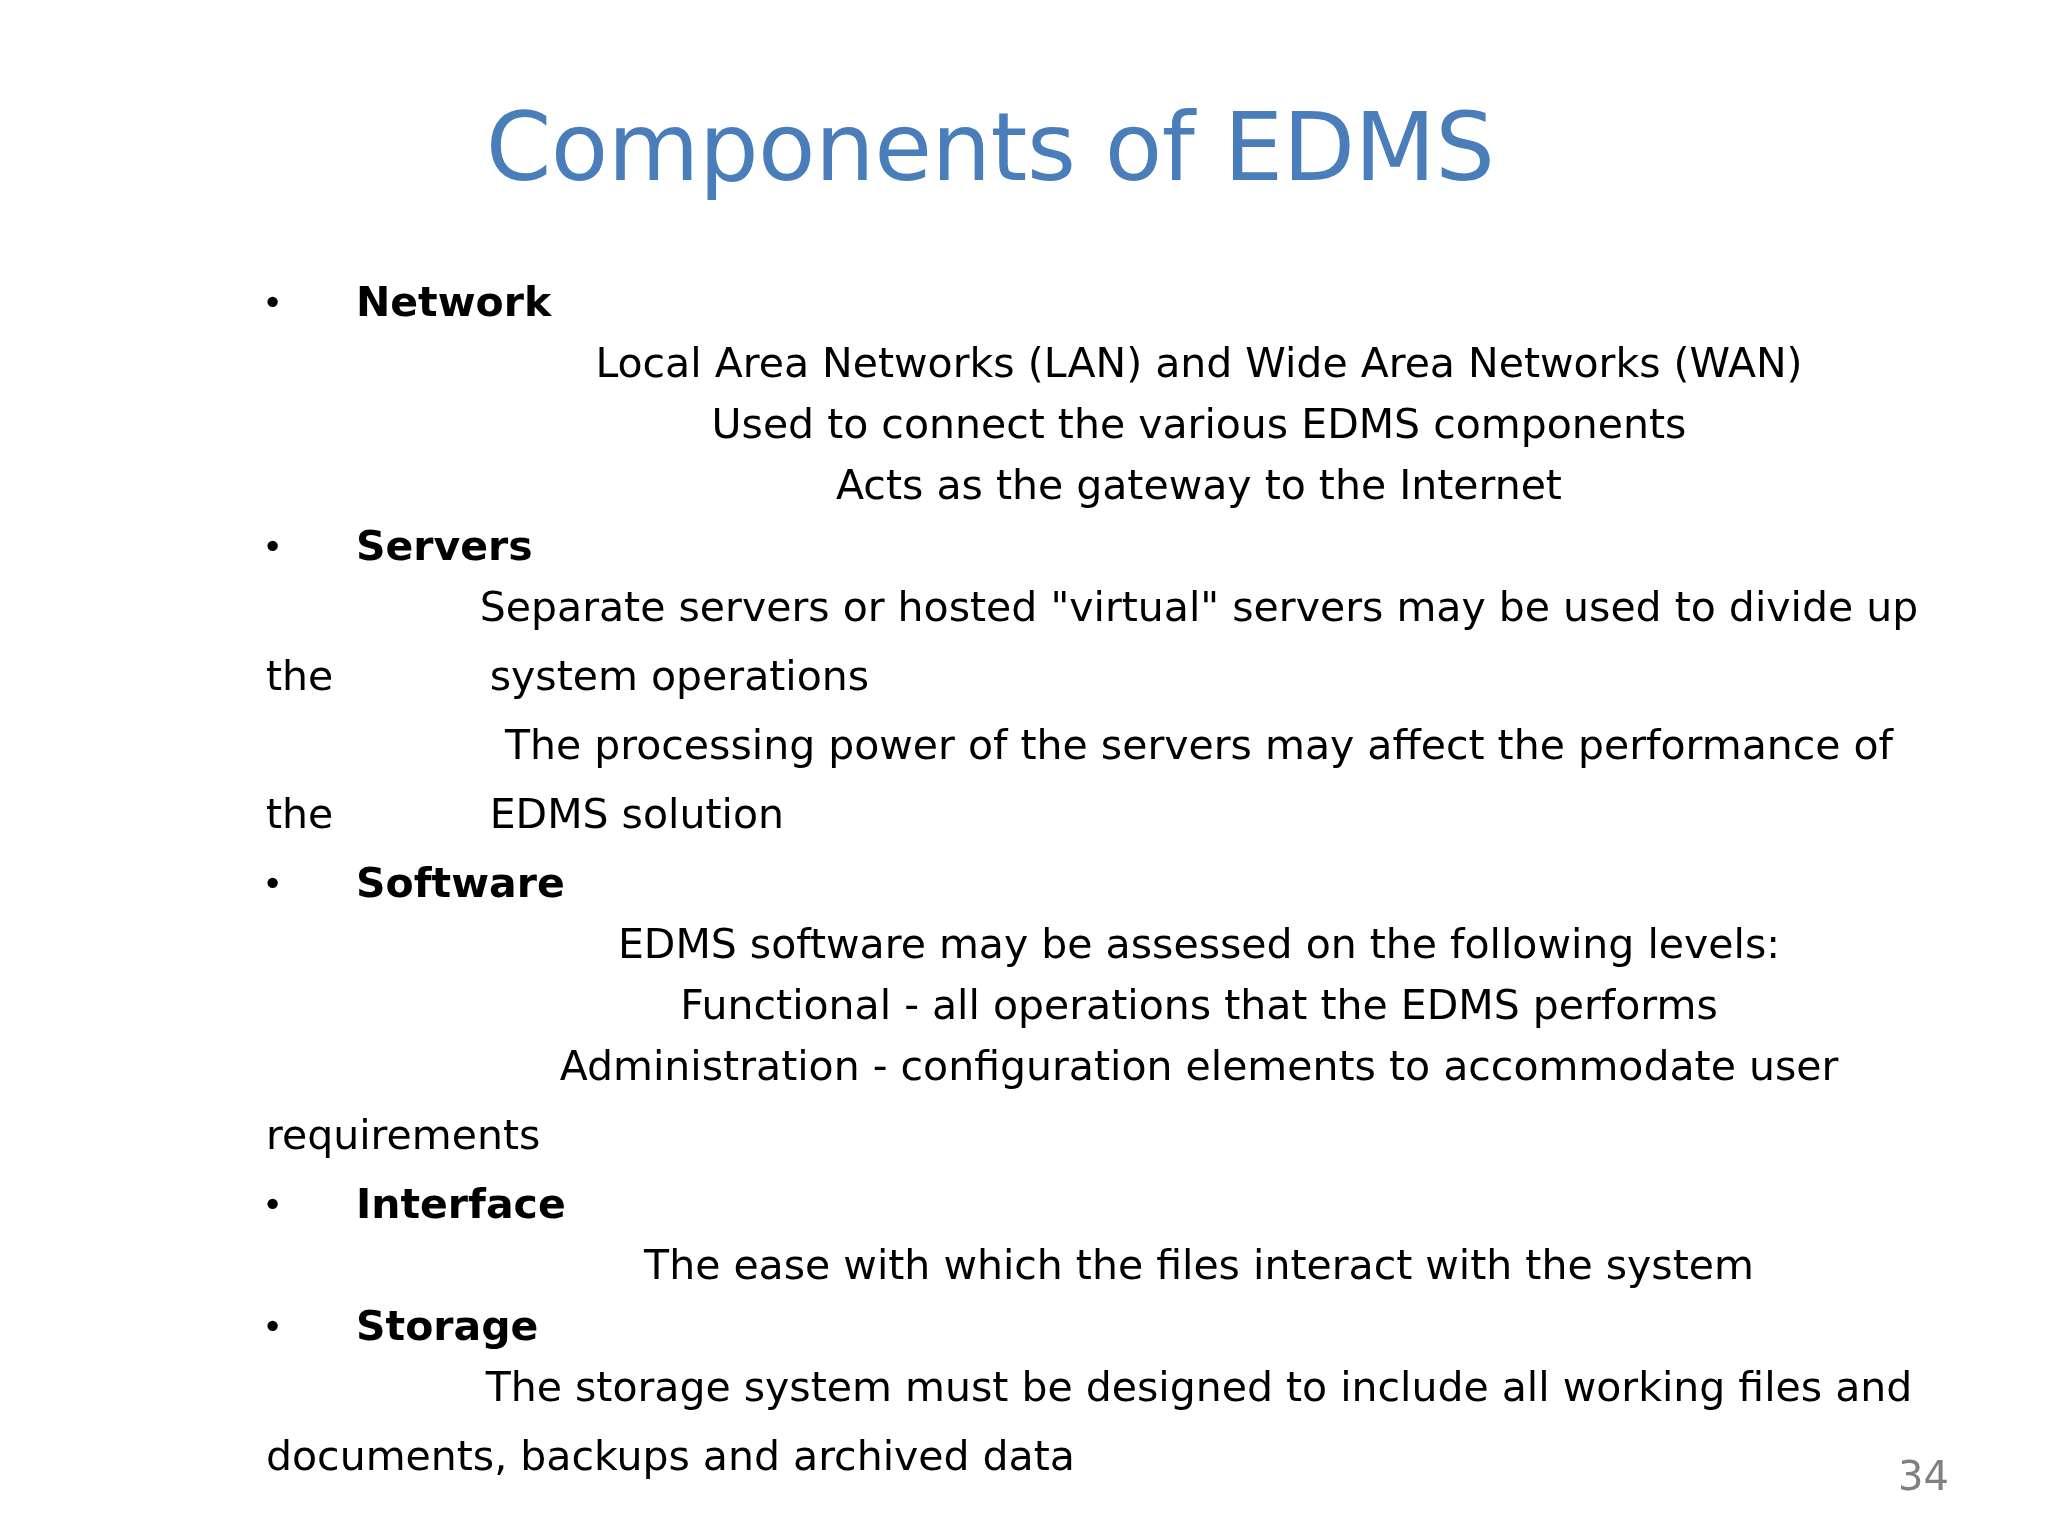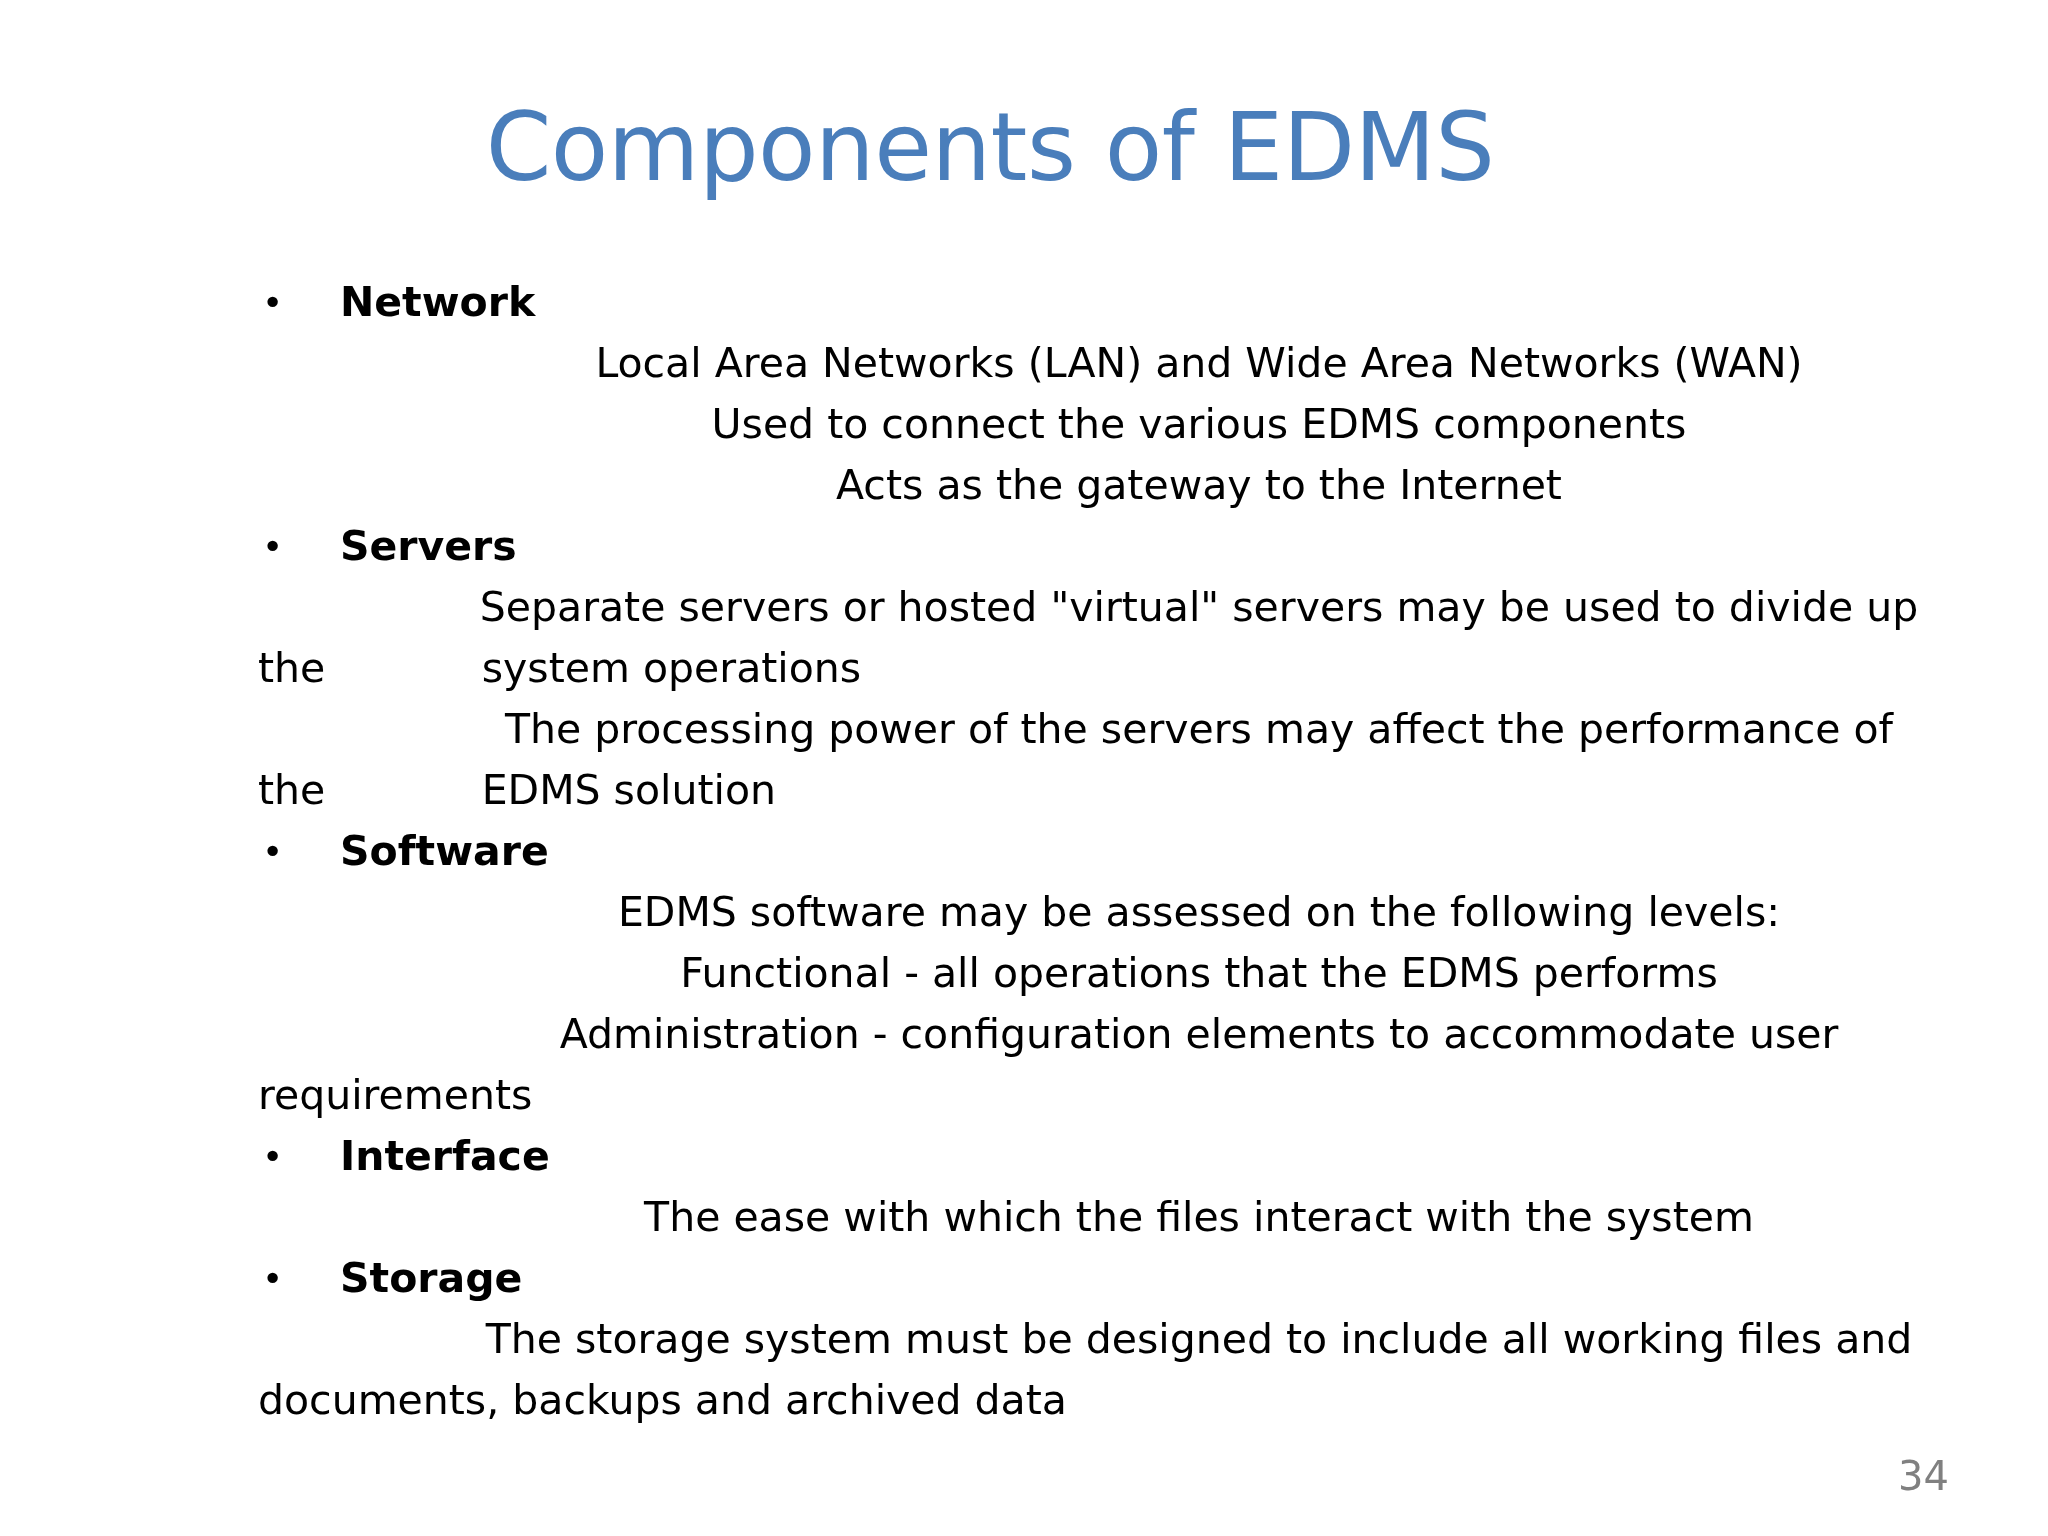--- a/index.html
+++ b/index.html
@@ -62,40 +62,40 @@
   .lvl1 .bullet {
     position: absolute;
     left: 4px;
     top: 0;
     font-size: 36px;
     line-height: 61px;
     font-weight: 400;
   }
   .lvl1 .lvl1-label {
     position: absolute;
-    left: 82px;
+    left: 98px;
     top: 0;
     line-height: 61px;
     white-space: nowrap;
   }
 
   
   .lvl2 {
     display: block;
     margin: 0;
     padding: 0;
     text-indent: 210px;
     text-align: center;
     font-weight: 400;
   }
 
   
   .lvl2-cont {
     display: block;
-    margin: 0;
+    margin: 8px;
     padding: 0;
     font-weight: 400;
     text-indent: 0;
     white-space: pre;
   }
 
   
   .page-number {
     position: absolute;
     left: 1898px;

